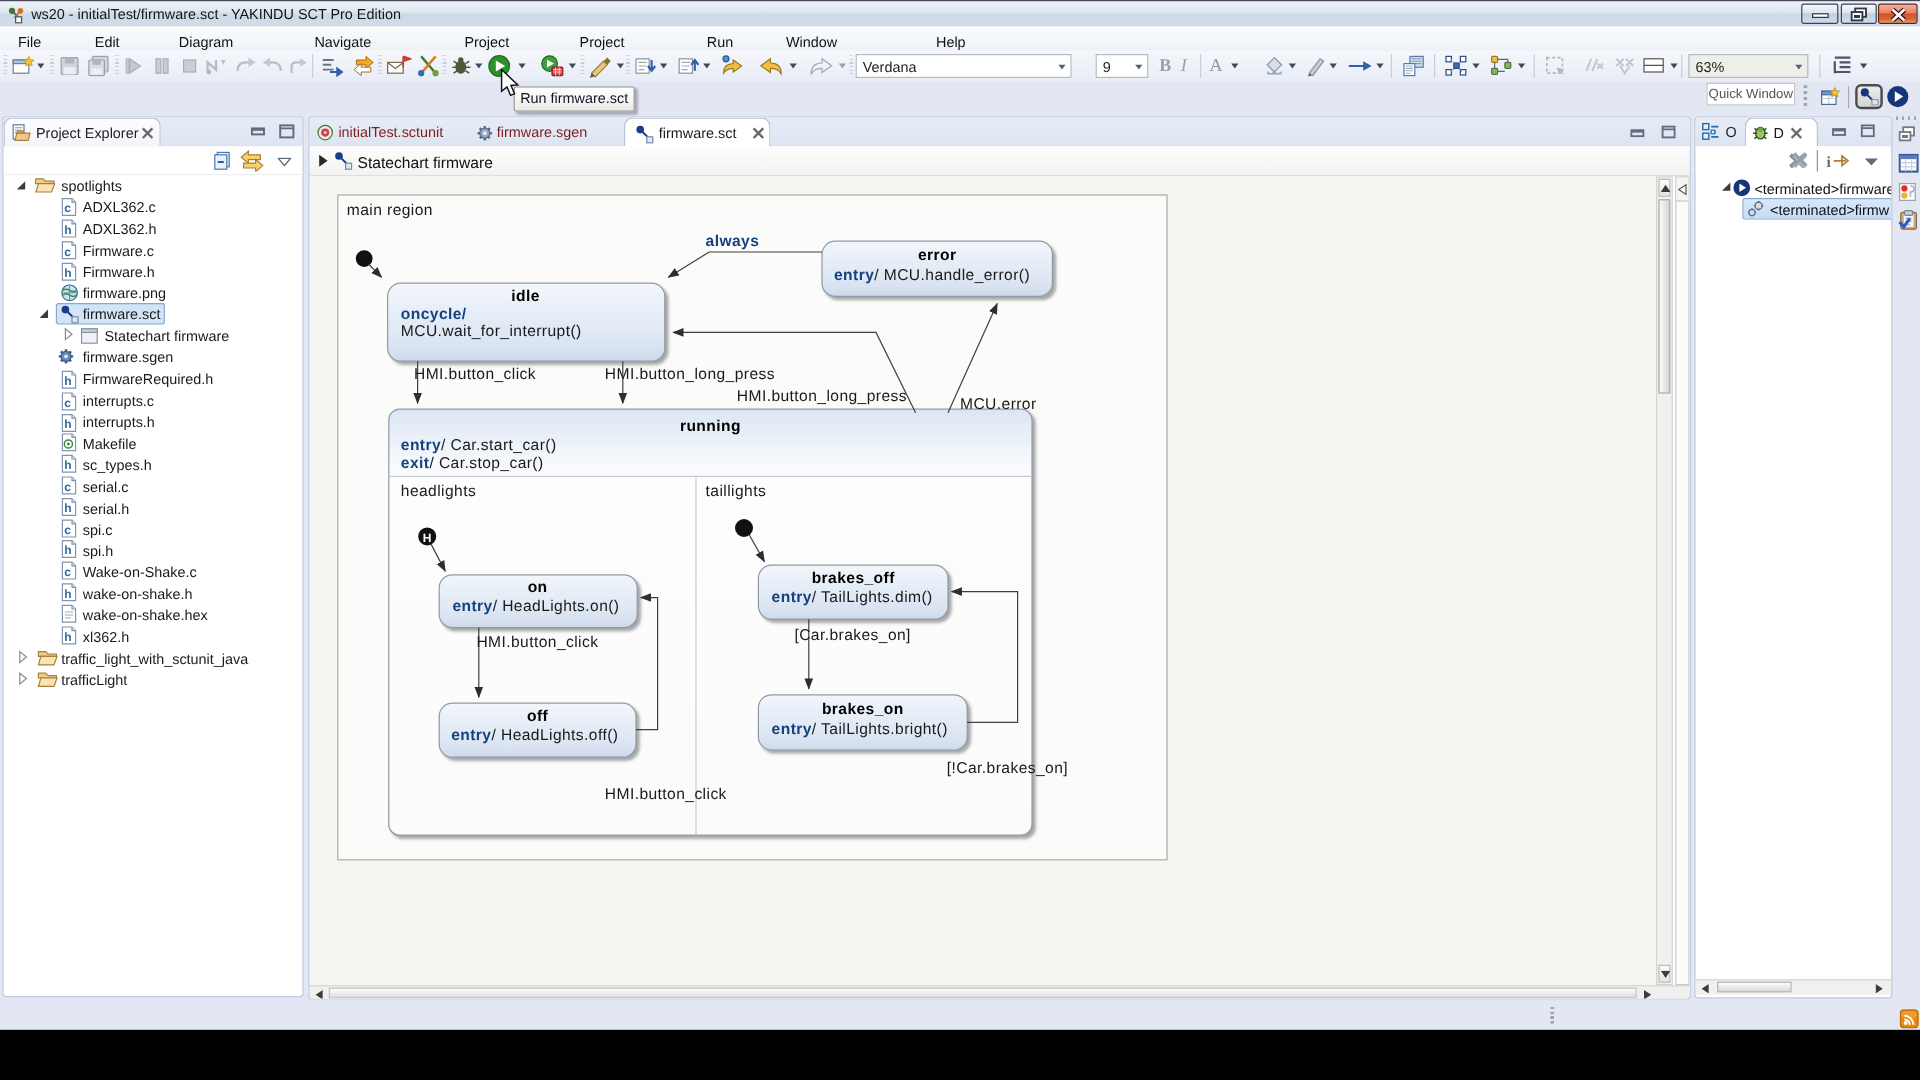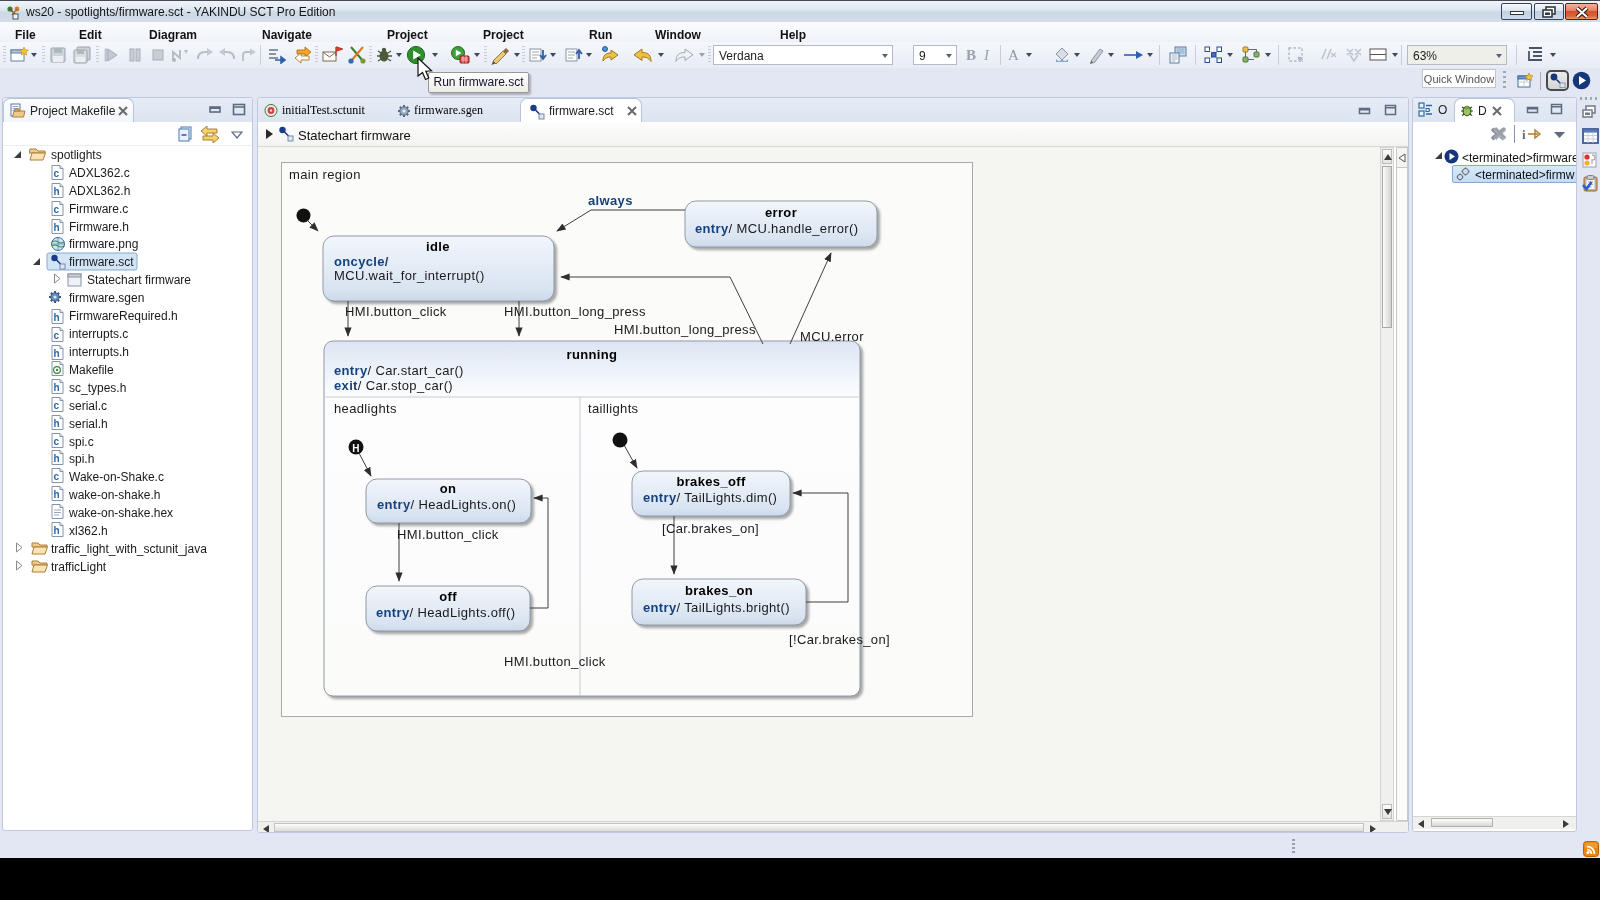--- a/index.html
+++ b/index.html
@@ -9,21 +9,21 @@
 #win { position:absolute; left:0; top:0; width:1600px; height:858px; background:#e3e7f4; }
 
 #titlebar { position:absolute; left:0; top:0; width:1600px; height:22px;
   background:linear-gradient(#f0f4f9 0%, #dfe8f1 40%, #cdd9e6 55%, #d3dde9 100%);
   border-top:1px solid #454a55; }
 #titletxt { position:absolute; left:26px; top:4px; font-size:12px; color:#151515; }
 .winbtn { position:absolute; top:2px; height:17px; border:1px solid #37435a; border-radius:2px; }
 
 #menubar { position:absolute; left:0; top:22px; width:1600px; height:20px;
   background:linear-gradient(#fafcfe,#eef2f8); font-size:12px; color:#111; }
-#menubar span { position:absolute; top:6px;font-weight:bold; }
+#menubar span { position:absolute; top:6px; }
 
 #toolbar { position:absolute; left:0; top:42px; width:1600px; height:26px;
   background:linear-gradient(#f5f7fb,#e8ecf5); }
 .tsep { position:absolute; top:3px; width:1px; height:20px; background:#c9cdd8; }
 .grip { position:absolute; top:4px; width:3px; height:18px;
   background:repeating-linear-gradient(#aab 0 1px, transparent 1px 3px); opacity:.55; }
 .caret { position:absolute; width:0; height:0; border-left:3.5px solid transparent;
   border-right:3.5px solid transparent; border-top:4px solid #3a4a62; top:11px; }
 .caretg { border-top-color:#9aa2af; }
 .combo { position:absolute; top:3px; height:20px; background:#fff; border:1px solid #b4bac6;
@@ -41,34 +41,34 @@
 .panel { position:absolute; background:#fff; border:1px solid #bfc8dc; border-radius:3px; overflow:hidden; }
 .tabrow { position:absolute; left:0; top:0; right:0; height:24px;
   background:linear-gradient(#e7edf7,#dbe4f0); border-radius:3px 3px 0 0; }
 .atab { position:absolute; top:0; height:24px; background:linear-gradient(#fdfdfe,#f2f5fa);
   border:1px solid #bac4d8; border-bottom:none; border-radius:7px 7px 0 0; }
 .viewtools { position:absolute; left:0; top:24px; right:0; height:24px; background:#fff; }
 
 #status { position:absolute; left:0; top:833px; width:1600px; height:25px; background:#e3e7f4; }
 
 .t12 { font-size:12px; color:#1a1a1a; }
-.t11g { font-size:12px; color:#000000;font-family:Liberation Serif, serif; }
+.t11g { font-size:12px; color:#7f1d1d; }
 </style>
 </head>
 <body>
 <div id="win">
   <div id="titlebar">
     <svg class="abs" style="left:5px;top:3px" width="17" height="17" viewBox="0 0 17 17">
       <circle cx="5" cy="5" r="2.6" fill="#3a7d2c"></circle>
         <path d="M5 5 L11 11" stroke="#5a5a3a" stroke-width="1.4"></path>
       <circle cx="12" cy="5" r="2.4" fill="#e07818"></circle>
         <path d="M12 5 L7 11" stroke="#b07030" stroke-width="1.4"></path>
       <rect x="8" y="10" width="5" height="5" fill="#f0f4f8" stroke="#555"></rect>
     </svg>
-    <div id="titletxt">ws20 - spotlights/firmware.sct - YAKINDU SCT Pro Edition</div>
+    <div id="titletxt">ws20 - initialTest/firmware.sct - YAKINDU SCT Pro Edition</div>
     <div class="winbtn" style="left:1501px; width:31px; background:linear-gradient(#f5f9fc,#dbe5ef 45%,#bfd0e0 50%,#cfdcea)">
       <div class="abs" style="left:8px;top:7px;width:14px;height:4px;background:#fdfdfd;border:1px solid #30343c"></div>
     </div>
     <div class="winbtn" style="left:1534px; width:30px; background:linear-gradient(#f5f9fc,#dbe5ef 45%,#bfd0e0 50%,#cfdcea)">
       <svg class="abs" style="left:7px;top:2px" width="15" height="13" viewBox="0 0 15 13">
         <rect x="4" y="1" width="9" height="7" fill="#fff" stroke="#33373f" stroke-width="1.6"></rect>
         <rect x="1" y="4" width="9" height="7" fill="#fff" stroke="#33373f" stroke-width="1.6"></rect>
         <rect x="3" y="6.5" width="5" height="2.5" fill="#33373f"></rect>
       </svg>
     </div>
@@ -322,21 +322,21 @@
   </div>
   <div id="leftpanel" class="panel" style="left:2px; top:97px; width:251px; height:734px;">
     <div class="tabrow"></div>
     <div class="atab" style="left:0px;width:131px">
       <svg class="abs" style="left:6px;top:4px" width="17" height="16" viewBox="0 0 17 16">
         <rect x="1" y="1" width="9" height="12" fill="#fff" stroke="#5a7aa0"></rect>
         <path d="M2.5 3.5 h6 M2.5 5.5 h6 M2.5 7.5 h6" stroke="#7a9ac0" stroke-width=".9"></path>
         <path d="M4 8 h11 l-1.5 6 h-11z" fill="#f2c88a" stroke="#a8803a"></path>
         <path d="M4 8 l1-2 h4 l1 2z" fill="#e8b86a" stroke="#a8803a"></path>
       </svg>
-      <span class="abs t12" style="left:26px;top:5px;color:#222">Project Makefile</span>
+      <span class="abs t12" style="left:26px;top:5px;color:#222">Project Explorer</span>
       <svg class="abs" style="left:113px;top:6px" width="12" height="12" viewBox="0 0 12 12">
         <path d="M2 2 L10 10 M10 2 L2 10" stroke="#6a6a6a" stroke-width="2"></path>
       </svg>
     </div>
     <svg class="abs" style="left:205px;top:6px" width="14" height="11" viewBox="0 0 14 11">
       <rect x="2" y="3" width="10" height="5" fill="none" stroke="#5f6b7f" stroke-width="1.6"></rect>
       <rect x="2" y="3" width="10" height="2" fill="#5f6b7f"></rect>
     </svg>
     <svg class="abs" style="left:229px;top:5px" width="14" height="13" viewBox="0 0 14 13">
       <rect x="1.5" y="1.5" width="11" height="10" fill="none" stroke="#5f6b7f" stroke-width="1.6"></rect>

